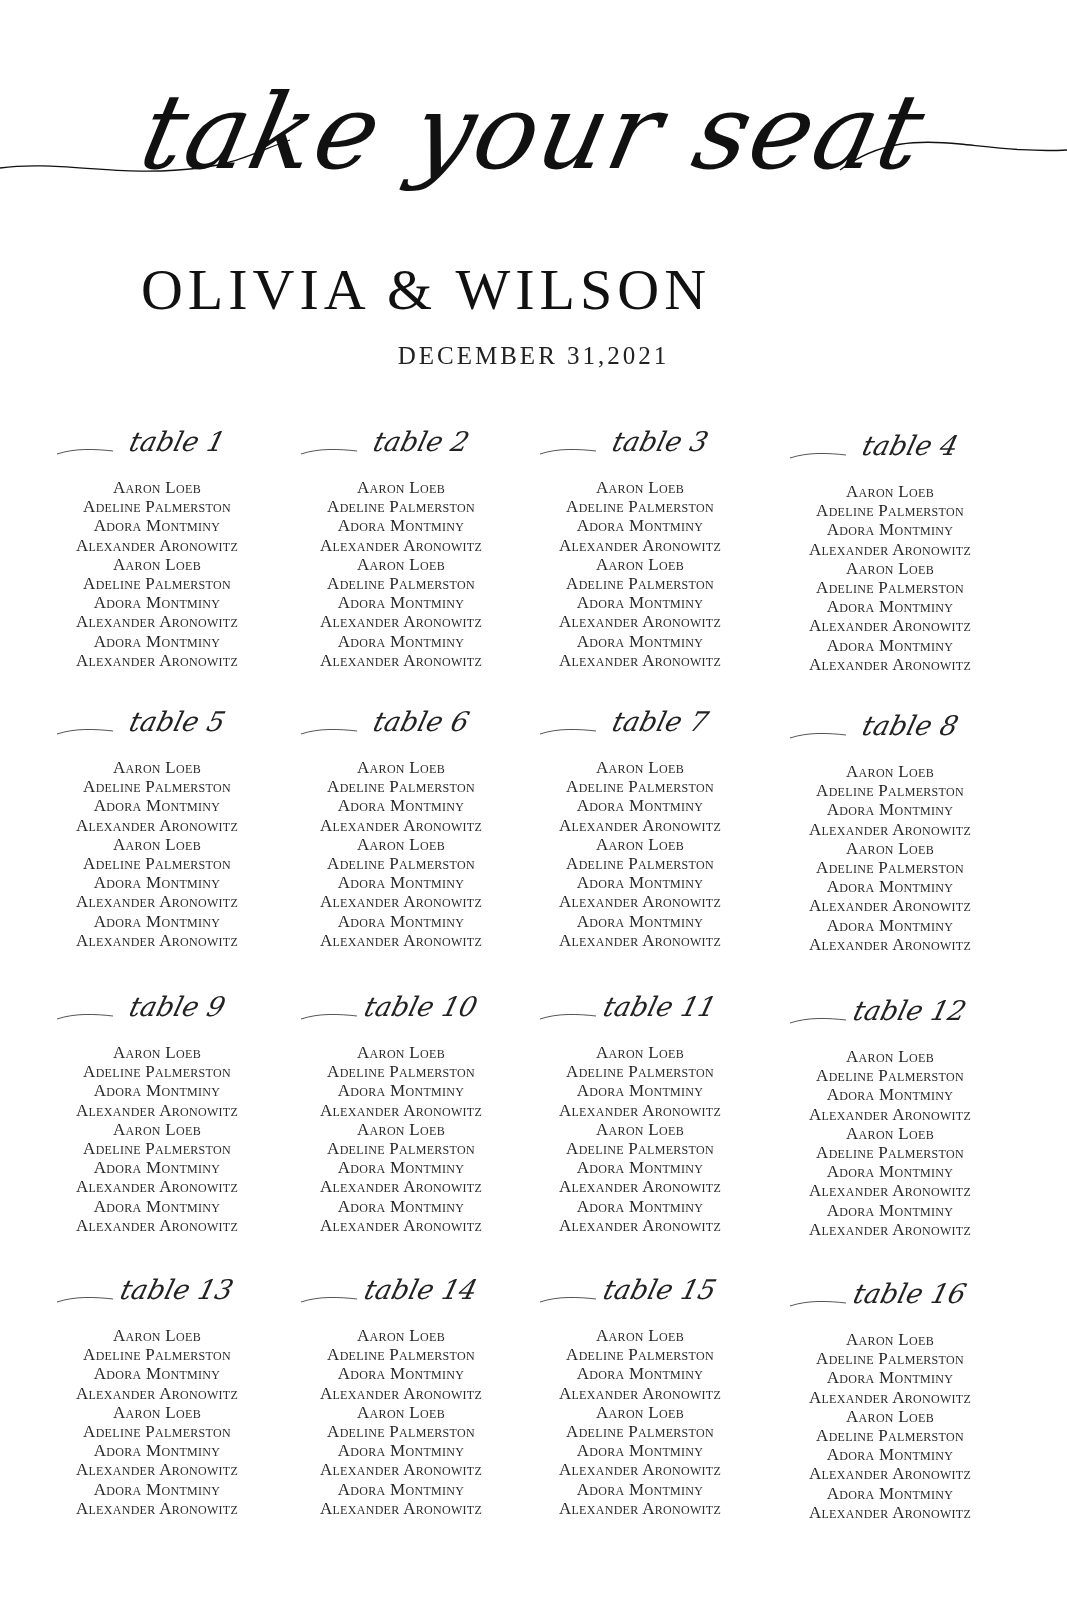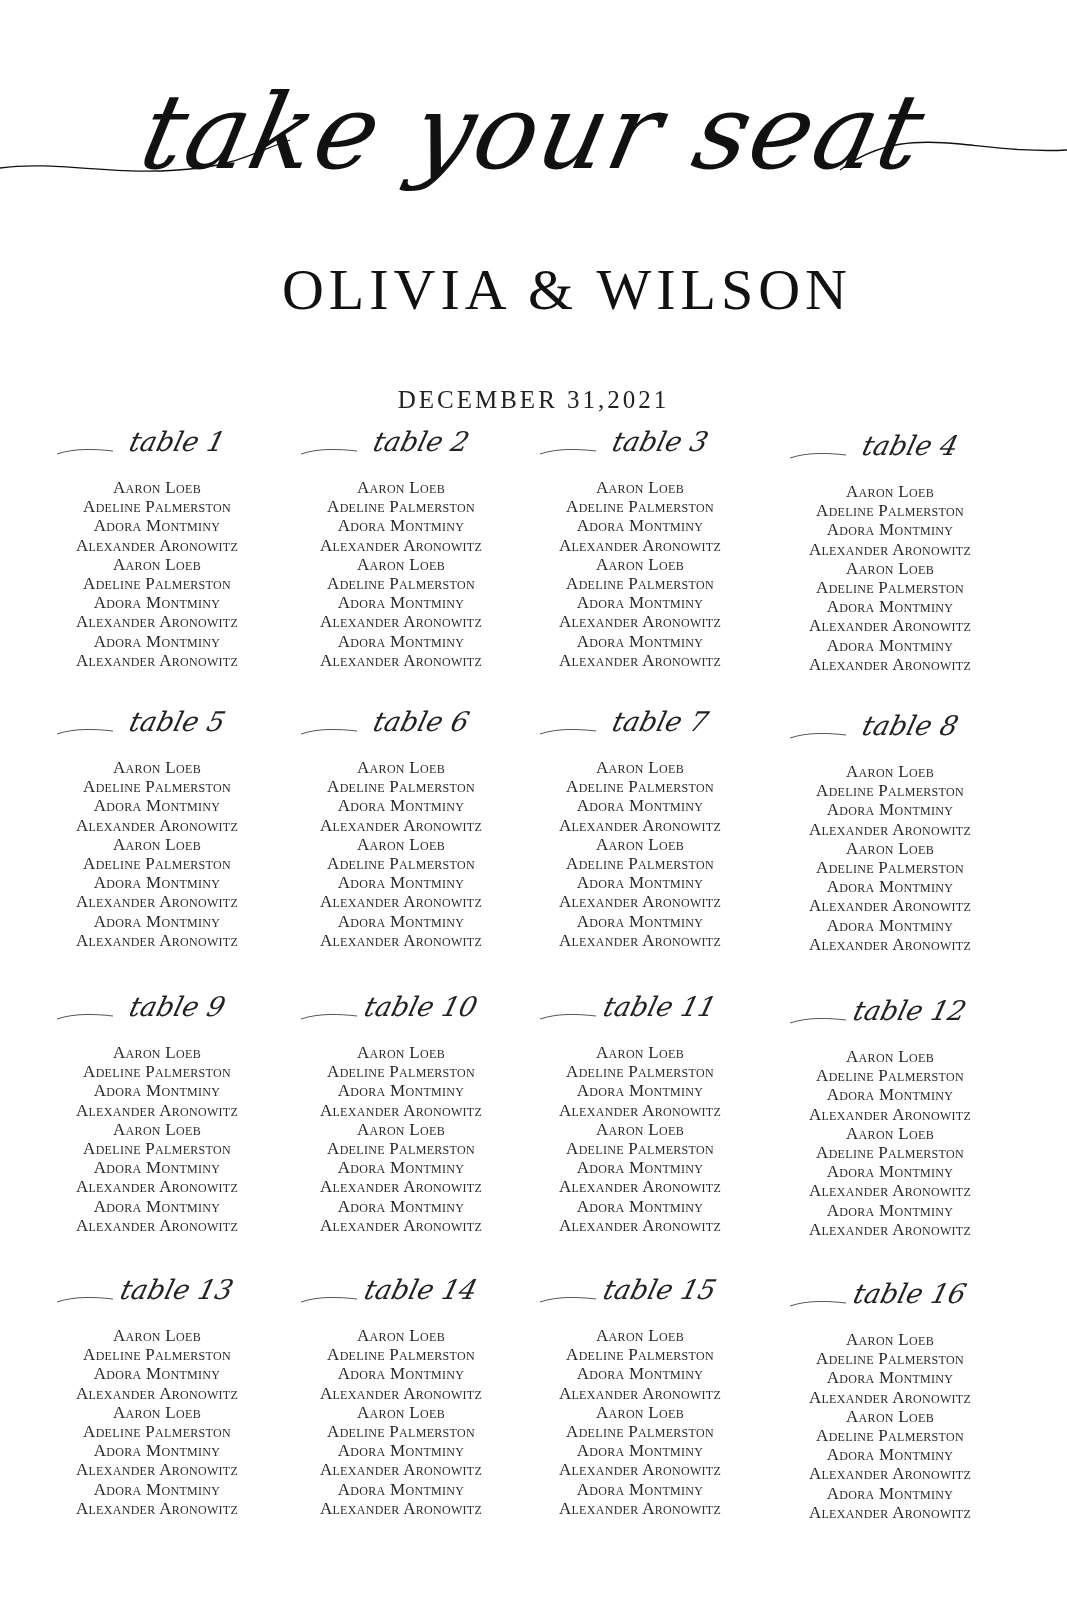--- a/index.html
+++ b/index.html
@@ -6,29 +6,28 @@
     body { width: 1067px; height: 1600px; position: relative; overflow: hidden; color: #1a1a1a; }
     .header { position: absolute; left: 0; top: 0; width: 1067px; height: 400px; }
     .swash { position: absolute; left: 0; top: 60px; width: 1067px; height: 200px; }
     .script-title {
       position: absolute; left: 0; width: 1067px; top: 80px; text-align: center;
       font-family: "DejaVu Serif", serif; font-style: italic; font-size: 104px;
       letter-spacing: 2px; color: #111; transform: skewX(-12deg);
       line-height: 1;
     }
     .couple {
-      position: absolute; left: 0; width: 852px; top: 256px; text-align: right;
+      position: absolute; left: 0; width: 852px; top: 256px; text-align: center;
       font-family: "Liberation Serif", serif; font-size: 58px; letter-spacing: 5px;
       color: #111; font-weight: normal;
     }
     .date {
       position: absolute; left: 0; width: 1067px; top: 342px; text-align: center;
       font-family: "Liberation Serif", serif; font-size: 25px; letter-spacing: 3px;
       color: #222;
-      margin-top: 44px;
     }
     .grid { position: absolute; left: 0; top: 420px; width: 1067px; }
     .table-block { position: absolute; width: 240px; text-align: center; }
     .table-heading {
       position: relative; height: 44px; margin-bottom: 4px;
       font-family: "DejaVu Serif", serif; font-style: italic; font-size: 27px;
       color: #222; line-height: 44px;
     }
     .table-heading .flourish {
       position: absolute; left: 18px; top: 26px; width: 60px; height: 10px;

